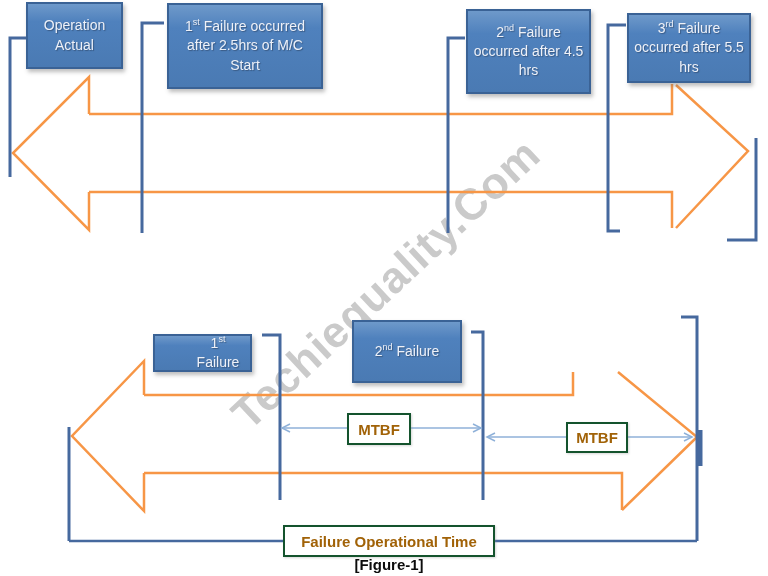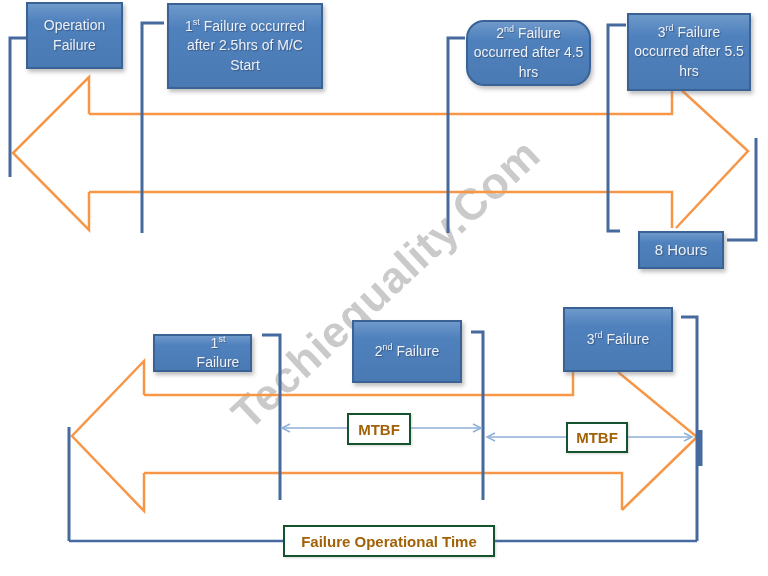--- a/index.html
+++ b/index.html
@@ -32,22 +32,22 @@
   .bluebox sup{font-size:9px;line-height:0;}
   
   .whitebox{
     position:absolute;z-index:3;background:#ffffff;border:2px solid #14532d;
     display:flex;align-items:center;justify-content:center;text-align:left;
     color:#a16207;font-weight:bold;font-size:15px;
     box-shadow:1px 1px 2px rgba(140,140,140,0.35);
   }
   #box-op  {left:26px; top:2px;  width:97px; height:67px;}
   #box-f1  {left:167px;top:3px;  width:156px;height:86px;}
-  #box-f2  {left:466px;top:20px; width:125px;height:66px;border-radius:18px;}
-  #box-f3  {left:627px;top:13px; width:124px;height:78px;}
+  #box-f2  {left:466px;top:9px; width:125px;height:85px;}
+  #box-f3  {left:627px;top:13px; width:124px;height:70px;}
   #box-8h  {left:638px;top:231px;width:86px; height:38px;font-size:15px;}
   #box-b1  {left:153px;top:334px;width:99px; height:38px;padding-left:36px;}
   #box-b2  {left:352px;top:320px;width:110px;height:63px;}
   #box-b3  {left:563px;top:307px;width:110px;height:65px;}
   #mtbf1   {left:347px;top:413px;width:64px; height:32px;}
   #mtbf2   {left:566px;top:422px;width:62px; height:31px;}
   #aot     {left:283px;top:525px;width:212px;height:32px;}
   #figcap{
     position:absolute;z-index:3;left:283px;top:556px;width:212px;
     text-align:center;font-weight:bold;font-size:15px;color:#0c0c0c;
@@ -94,57 +94,52 @@
       <path d="M282,428 L481,428"></path>
       <path d="M290,424 L282,428 L290,432"></path>
       <path d="M473,424 L481,428 L473,432"></path>
       <path d="M487,437 L692,437"></path>
       <path d="M495,433 L487,437 L495,441"></path>
       <path d="M684,433 L692,437 L684,441"></path>
     </g>
   </svg>
 
   <div class="bluebox" id="box-op">
-    <span>Operation Failure</span>
+    <span>Operation Actual</span>
   </div>
 
   <div class="bluebox" id="box-f1">
     <span><span>1</span><sup>st</sup><span> Failure occurred after 2.5hrs of M/C Start</span></span>
   </div>
 
   <div class="bluebox" id="box-f2">
     <span><span>2</span><sup>nd</sup><span> Failure occurred after 4.5 hrs</span></span>
   </div>
 
   <div class="bluebox" id="box-f3">
     <span><span>3</span><sup>rd</sup><span> Failure occurred after 5.5 hrs</span></span>
   </div>
 
-  <div class="bluebox" id="box-8h">
-    <span>8 Hours</span>
-  </div>
 
   <div class="bluebox" id="box-b1">
     <span><span>1</span><sup>st</sup><span> Failure</span></span>
   </div>
 
   <div class="bluebox" id="box-b2">
     <span><span>2</span><sup>nd</sup><span> Failure</span></span>
   </div>
 
-  <div class="bluebox" id="box-b3">
-    <span><span>3</span><sup>rd</sup><span> Failure</span></span>
-  </div>
 
   <div class="whitebox" id="mtbf1">
     <span>MTBF</span>
   </div>
 
   <div class="whitebox" id="mtbf2">
     <span>MTBF</span>
   </div>
 
   <div class="whitebox" id="aot">
     <span>Failure Operational Time</span>
   </div>
 
+  <div id="figcap">[Figure-1]</div>
 
 </div>
 
 </body></html>

